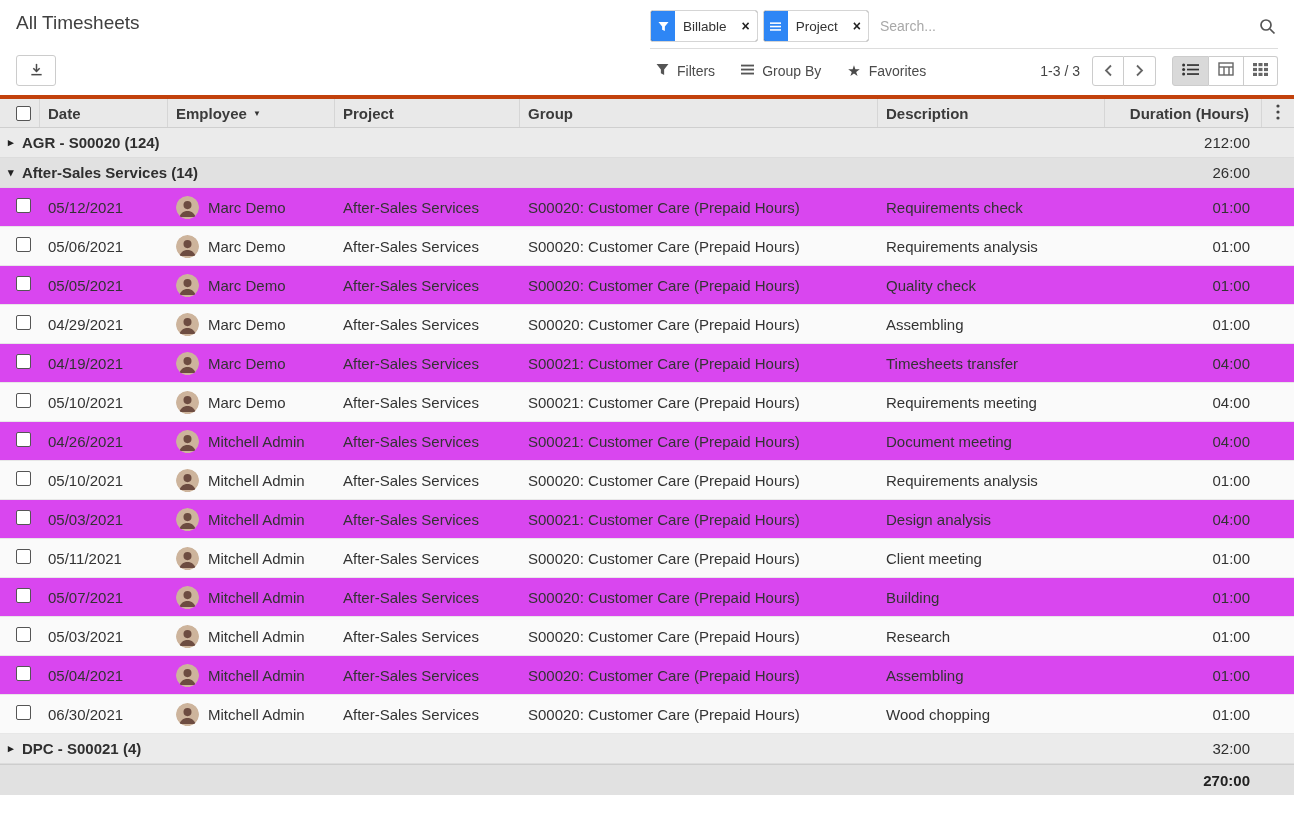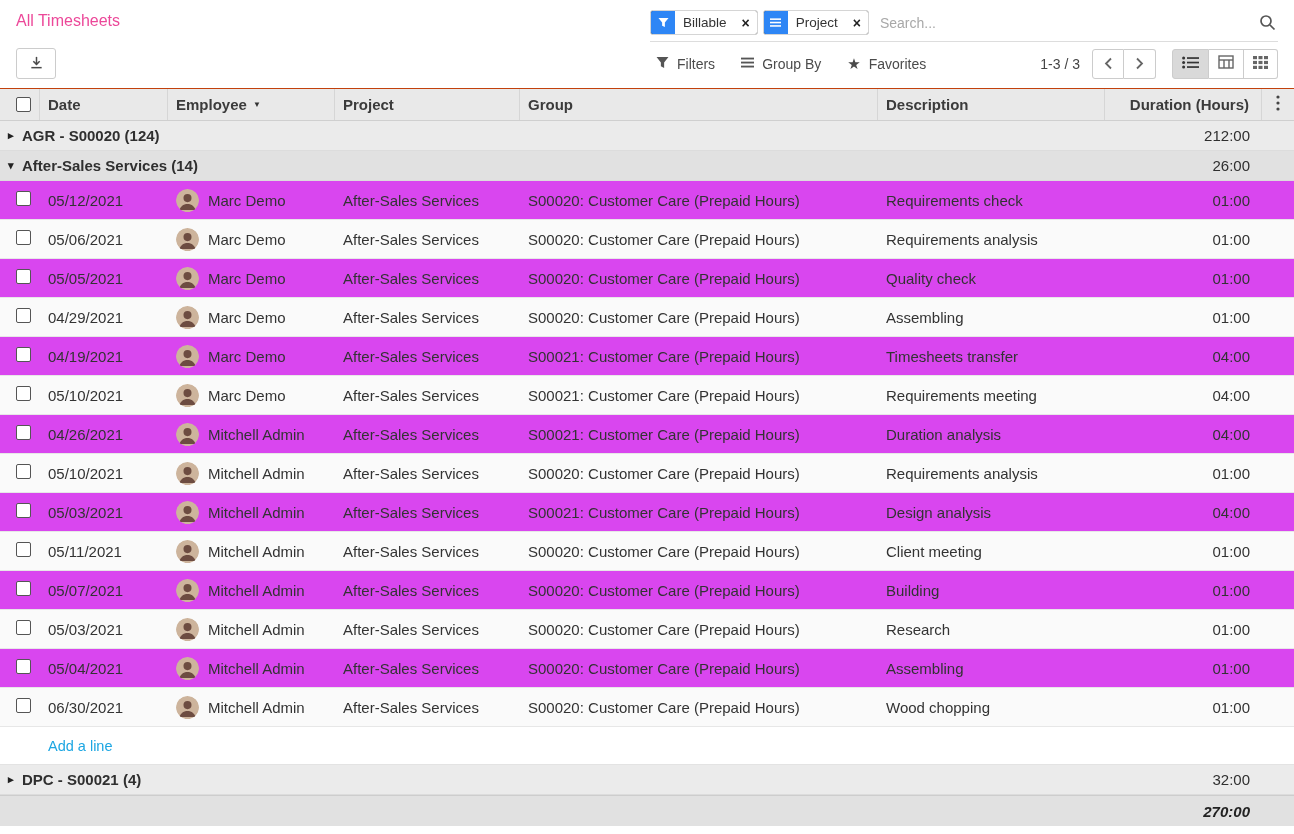--- a/index.html
+++ b/index.html
@@ -5,23 +5,23 @@
   :root{
     --facet-blue:#2E86F5;
     --link-blue:#1CA6E2;
   }
   *{box-sizing:border-box;margin:0;padding:0;}
   body{font-family:"Liberation Sans",sans-serif;color:#333;background:#fff;}
   .page{width:1294px;height:834px;overflow:hidden;background:#fff;}
 
   
   .row1{display:flex;align-items:flex-start;justify-content:space-between;padding:10px 16px 0 16px;}
-  .page-title{font-size:16px;font-weight:400;color:#ec4899;padding-top:2px;}
+  .page-title{font-size:19px;font-weight:400;color:#404040;padding-top:2px;}
   .searchview{width:628px;display:flex;align-items:center;gap:5px;border-bottom:1px solid #ddd;padding-bottom:6px;min-height:31px;}
-  .facet{display:flex;align-items:stretch;border:1px solid #d5d5d5;border-radius:3px;overflow:hidden;height:25px;background:#404040;flex:none;}
+  .facet{display:flex;align-items:stretch;border:1px solid #d5d5d5;border-radius:3px;overflow:hidden;height:32px;background:#404040;flex:none;}
   .facet-icon{background:var(--facet-blue);color:#fff;width:24px;display:flex;align-items:center;justify-content:center;}
   .facet-label{padding:0 8px;display:flex;align-items:center;font-size:13.5px;color:#333;background:#fff;white-space:nowrap;}
   .facet-remove{border:none;background:#fff;font-size:14px;font-weight:700;color:#222;padding:0 7px;cursor:pointer;font-family:inherit;line-height:1;}
   .search-input{flex:1;border:none;outline:none;font-size:14px;color:#333;padding:4px 6px;background:transparent;min-width:60px;}
   .search-input::placeholder{color:#a8a8a8;}
   .search-icon-btn{border:none;background:none;cursor:pointer;display:flex;align-items:center;padding:0 2px;}
 
   
   .row2{display:flex;align-items:center;padding:6px 16px 9px 16px;}
   .export-btn{width:40px;height:31px;border:1px solid #ccc;background:#fff;border-radius:3px;display:flex;align-items:center;justify-content:center;cursor:pointer;}
@@ -35,21 +35,21 @@
   .btn-group{display:flex;}
   .btn-group button{border:1px solid #ccc;background:#fff;height:30px;min-width:32px;display:flex;align-items:center;justify-content:center;cursor:pointer;padding:0 9px;}
   .btn-group button + button{border-left:none;}
   .btn-group button:first-child{border-radius:3px 0 0 3px;}
   .btn-group button:last-child{border-radius:0 3px 3px 0;}
   .view-btn.active{background:#d9d9d9;}
 
   
   .listview{width:100%;font-size:15px;}
   .grid-row{display:grid;grid-template-columns:40px 128px 167px 185px 358px 227px 1fr 32px;align-items:center;}
-  .thead{background:#e9e9e9;border-top:1px solid #c2410c;border-bottom:1px solid #cfcfcf;height:33px;font-weight:700;color:#3b3b3b;}
+  .thead{background:#e9e9e9;border-top:4px solid #c2410c;border-bottom:1px solid #cfcfcf;height:33px;font-weight:700;color:#3b3b3b;}
   .th{padding:0 8px;height:100%;display:flex;align-items:center;border-right:1px solid #d6d6d6;white-space:nowrap;overflow:hidden;cursor:pointer;}
   .th.cb-head{justify-content:flex-start;padding-left:16px;cursor:default;}
   .th.num{justify-content:flex-end;padding-right:12px;}
   .th.options-head{border-right:none;justify-content:center;cursor:pointer;}
   .sort-caret{font-size:8px;margin-left:6px;color:#333;}
 
   .checkbox{width:15px;height:15px;border:1px solid #555;border-radius:2px;background:#fff;display:inline-block;cursor:pointer;flex:none;}
 
   .group-row{height:30px;background:#ebebeb;border-bottom:1px solid #dcdcdc;font-weight:700;color:#2f2f2f;cursor:pointer;}
   .group-row.expanded{background:#e1e1e1;}
@@ -61,21 +61,21 @@
   .data-row:nth-child(even){background:#fafafa;}
   .cell{padding:0 8px;white-space:nowrap;overflow:hidden;text-overflow:ellipsis;}
   .cb-cell{padding-left:16px;}
   .employee-cell{display:flex;align-items:center;gap:9px;}
   .avatar{width:23px;height:23px;border-radius:50%;flex:none;}
   .duration-cell{text-align:right;padding-right:12px;}
 
   .addline-row{height:38px;border-bottom:1px solid #e3e3e3;background:#fff;}
   .addline-link{grid-column:2 / 8;color:var(--link-blue);cursor:pointer;padding:0 8px;font-size:14.5px;}
 
-  .footer-row{height:31px;background:#e1e1e1;border-top:1px solid #cdcdcd;font-weight:700;color:#222;font-style:italic;}
+  .footer-row{height:31px;background:#e1e1e1;border-top:1px solid #cdcdcd;font-weight:700;color:#222;}
   .footer-total{grid-column:7 / 8;text-align:right;padding-right:12px;}
 </style>
 </head>
 <body>
 
 <div class="page">
 
   <div class="row1">
     <h1 class="page-title">All Timesheets</h1>
 
@@ -388,21 +388,21 @@
     <div class="cell employee-cell">
       <svg class="avatar" viewBox="0 0 24 24">
         <circle cx="12" cy="12" r="12" fill="#cdb49c"></circle>
         <circle cx="12" cy="9.5" r="4.2" fill="#6d4c41"></circle>
         <path d="M3.5 22c1.6-4.8 5.2-6.4 8.5-6.4s6.9 1.6 8.5 6.4z" fill="#6d4c41"></path>
       </svg>
       <span>Mitchell Admin</span>
     </div>
     <div class="cell">After-Sales Services</div>
     <div class="cell">S00021: Customer Care (Prepaid Hours)</div>
-    <div class="cell">Duration analysis</div>
+    <div class="cell">Document meeting</div>
     <div class="cell duration-cell">04:00</div>
     <div class="cell"></div>
   </div>
 
   <div class="grid-row data-row">
     <div class="cell cb-cell">
       <span class="checkbox"></span>
     </div>
     <div class="cell">05/10/2021</div>
     <div class="cell employee-cell">
@@ -534,23 +534,20 @@
       <span>Mitchell Admin</span>
     </div>
     <div class="cell">After-Sales Services</div>
     <div class="cell">S00020: Customer Care (Prepaid Hours)</div>
     <div class="cell">Wood chopping</div>
     <div class="cell duration-cell">01:00</div>
     <div class="cell"></div>
   </div>
 </div>
 
-    <div class="grid-row addline-row">
-      <span class="addline-link">Add a line</span>
-    </div>
 
     <div class="grid-row group-row">
       <div class="group-label">
         <span class="group-caret">▸</span>
         <span>DPC - S00021 (4)</span>
       </div>
       <div class="group-total">32:00</div>
     </div>
 
     <div class="grid-row footer-row">

